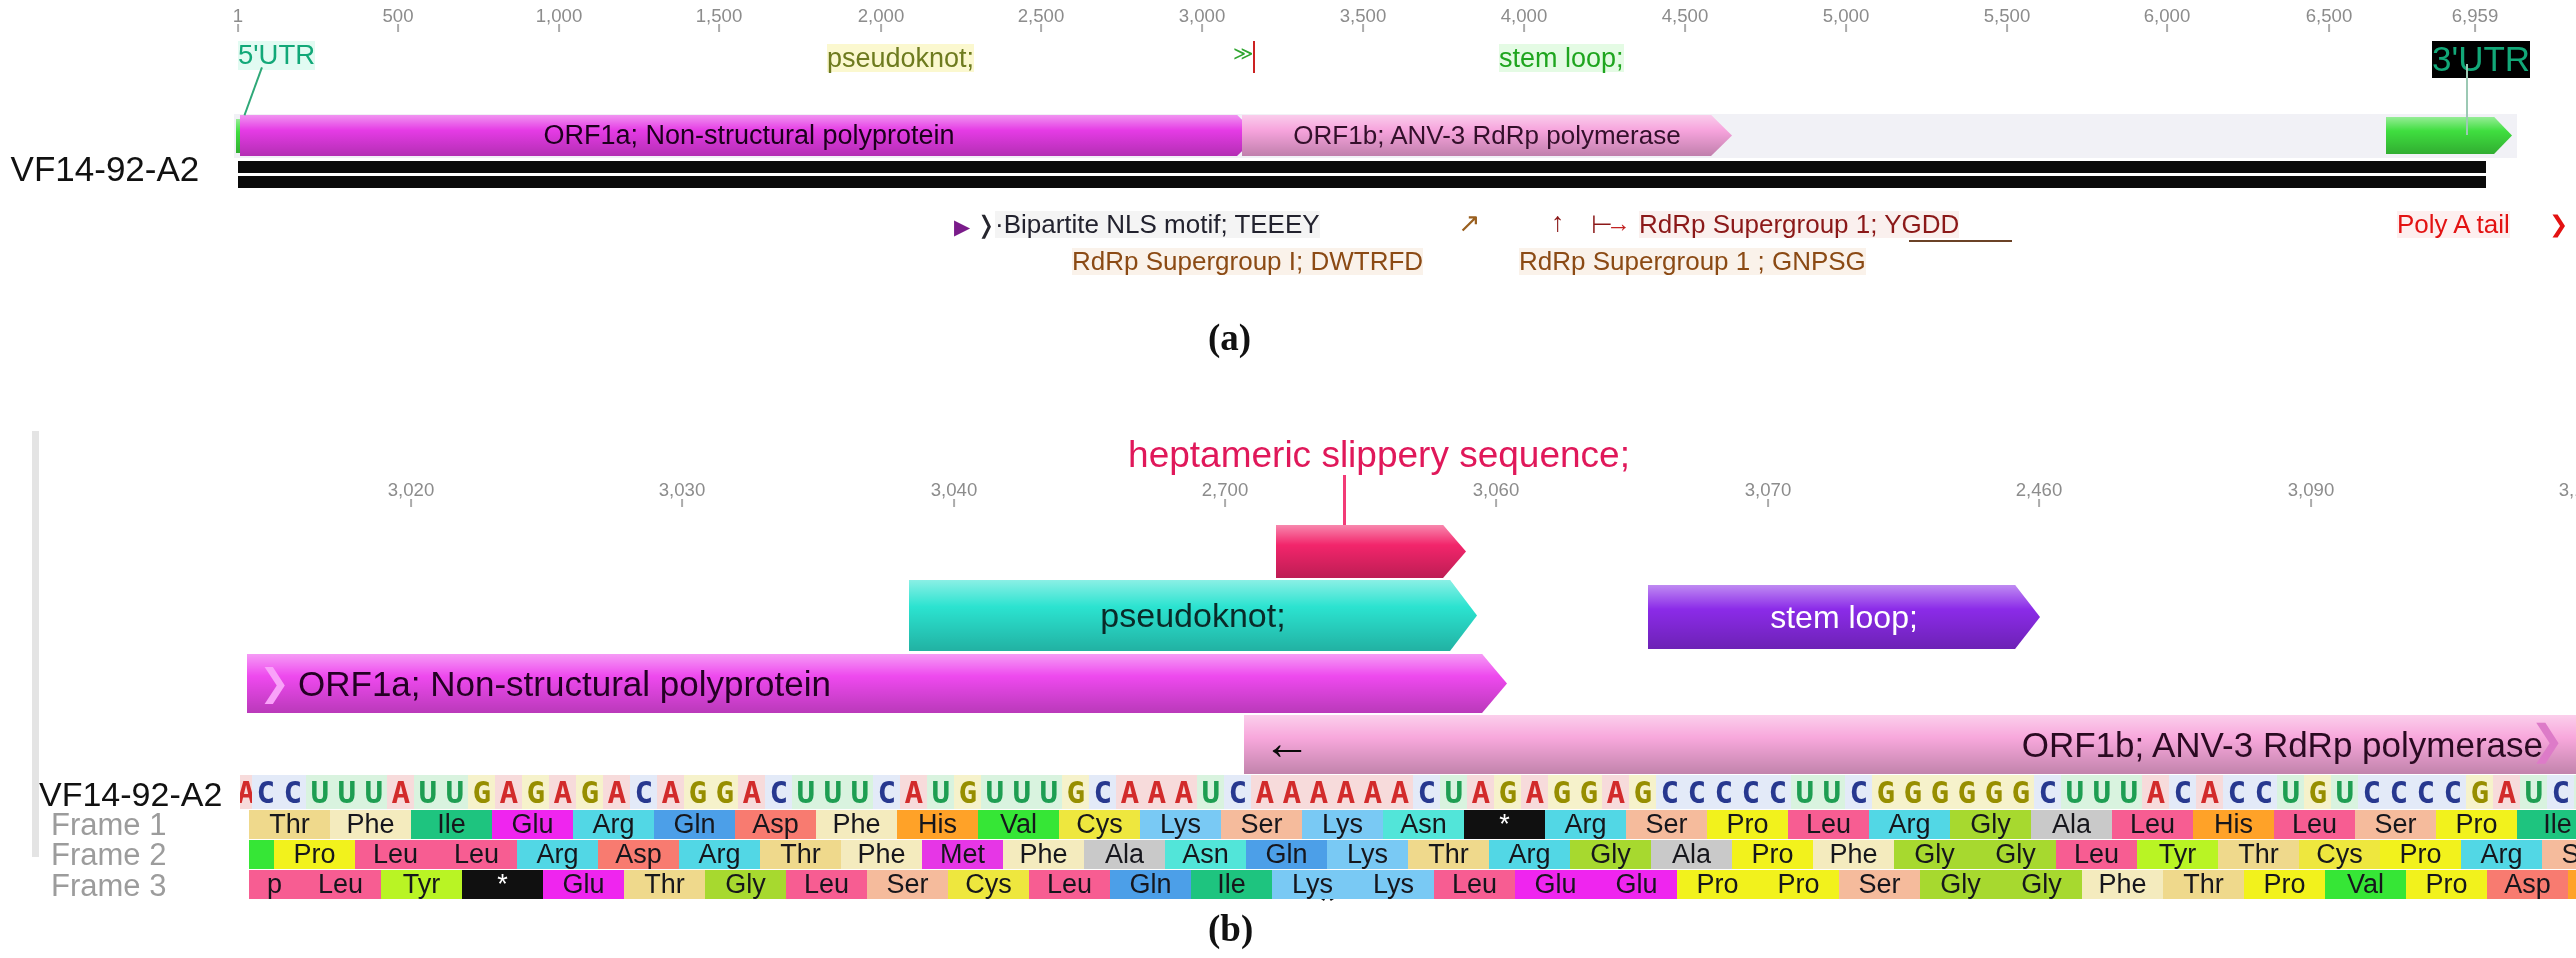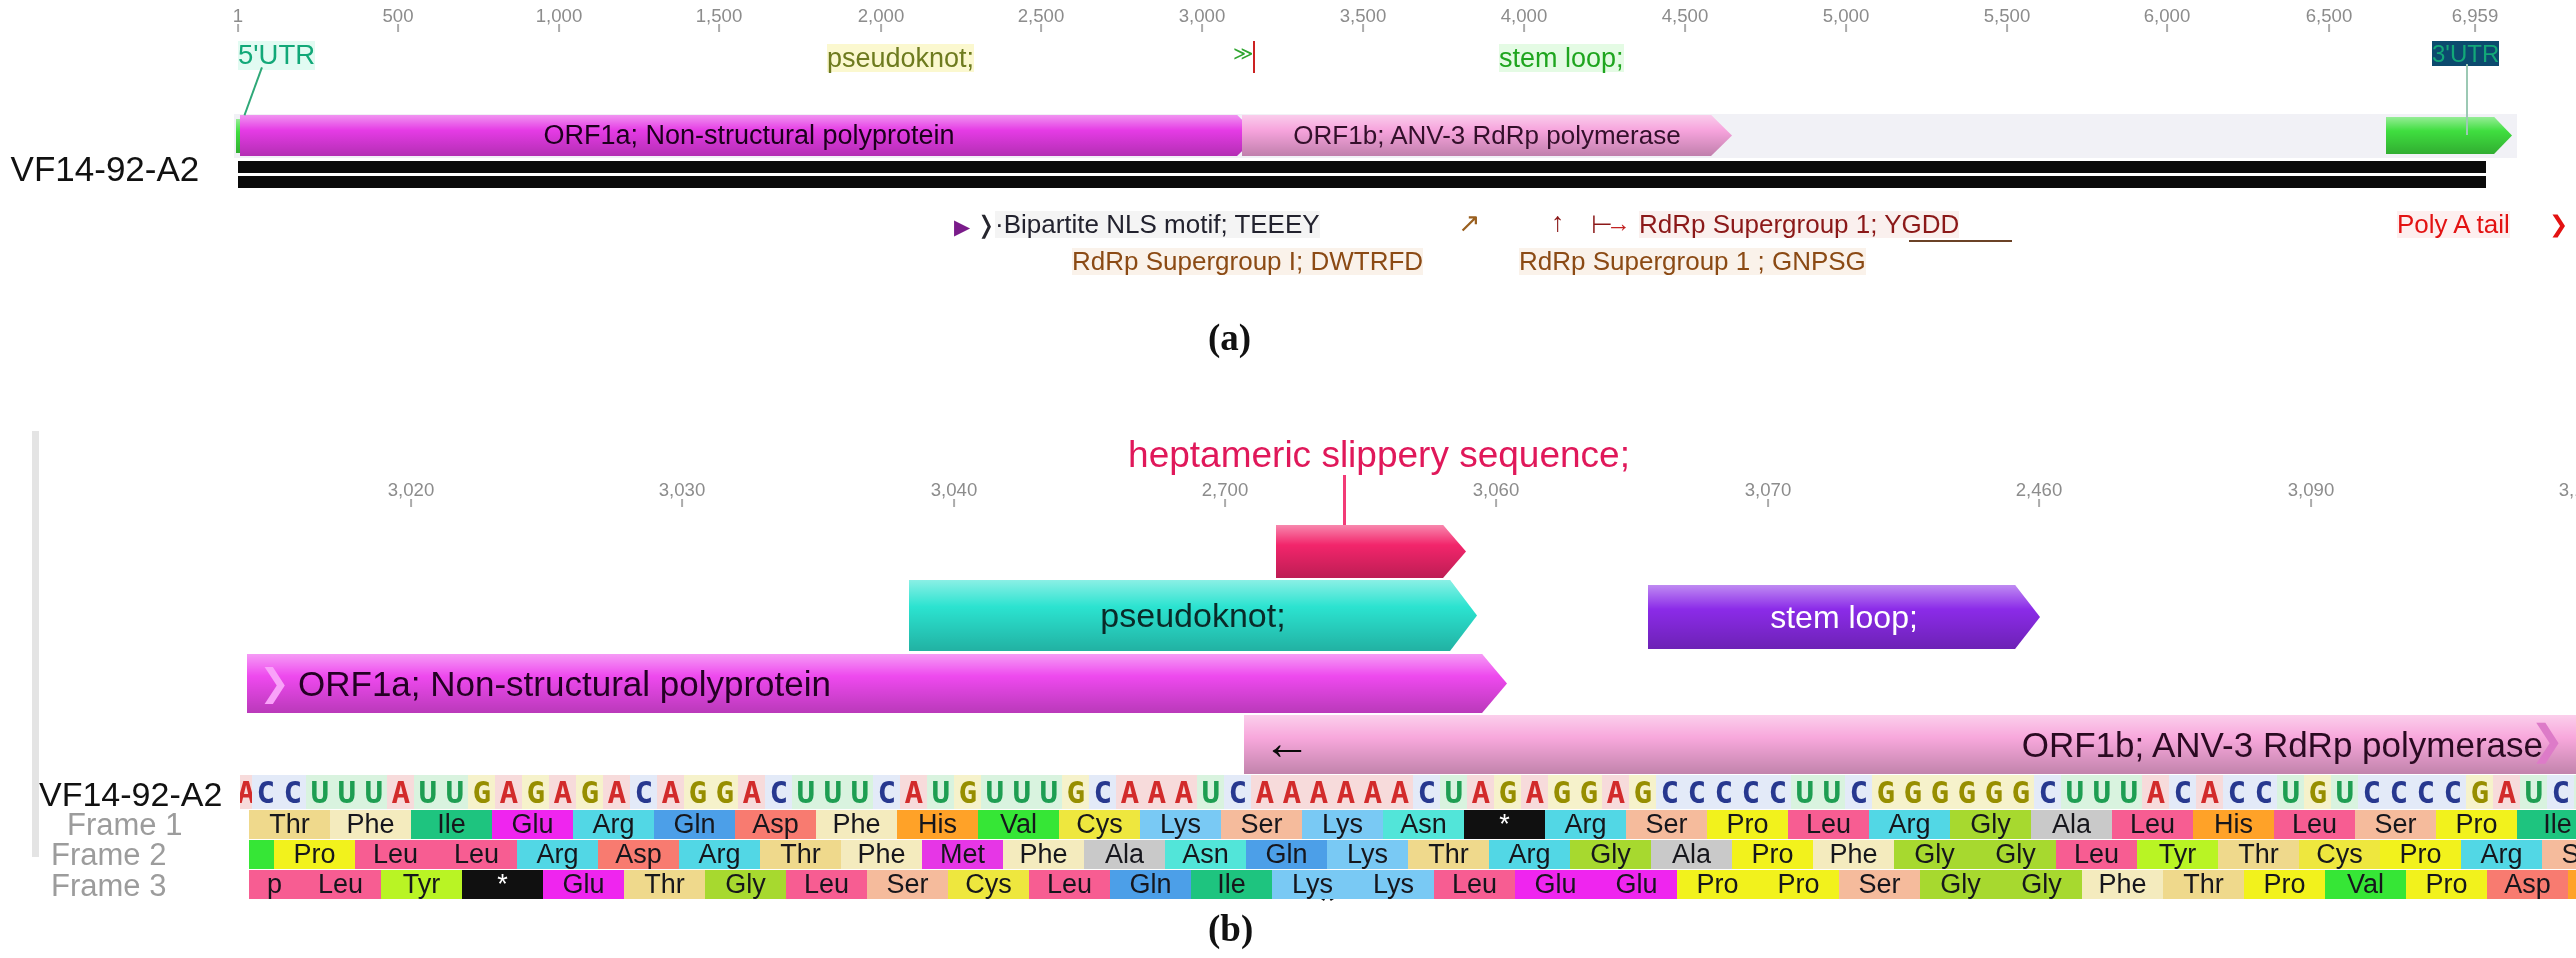--- a/index.html
+++ b/index.html
@@ -73,21 +73,21 @@
         <div class="flabel" style="color: rgb(51, 16, 43); font-size: 26px; text-align: center;">ORF1b; ANV-3 RdRp polymerase</div>
       </div>
       <div class="feature" style="left: 2386px; top: 117px; width: 126px; height: 37px; background: linear-gradient(rgba(255, 255, 255, 0.45) 0%, rgba(255, 255, 255, 0) 38%, rgba(0, 0, 0, 0.22) 100%), rgb(63, 222, 63); clip-path: polygon(0px 0px, calc(100% - 18px) 0px, 100% 50%, calc(100% - 18px) 100%, 0px 100%);">
         <div class="flabel" style="color: rgb(0, 0, 0); font-size: 18px; text-align: center;"></div>
       </div>
       <div class="bar" style="left: 238px; top: 161px; width: 2248px; height: 11.5px;"></div>
       <div class="bar" style="left: 238px; top: 176px; width: 2248px; height: 11.5px;"></div>
       <div class="ann" style="left: 238px; top: 41px; color: rgb(18, 168, 120); font-size: 27.5px; background: rgb(226, 251, 242);">5'UTR</div>
       <div class="ann" style="left: 827px; top: 44px; color: rgb(110, 123, 31); font-size: 27px; background: rgb(251, 248, 207);">pseudoknot;</div>
       <div class="ann" style="left: 1499px; top: 44px; color: rgb(31, 165, 31); font-size: 27px; background: rgb(228, 251, 228);">stem loop;</div>
-      <div class="ann" style="left: 2432px; top: 41px; color: rgb(18, 168, 120); font-size: 24px; background: #0c4a6e;">3'UTR</div>
+      <div class="ann" style="left: 2432px; top: 41px; color: rgb(18, 168, 120); font-size: 35px; background: #000000;">3'UTR</div>
       <div class="ann" style="left: 995px; top: 211px; color: rgb(34, 34, 46); font-size: 26px; background: rgb(244, 244, 244);">·Bipartite NLS motif; TEEEY</div>
       <div class="ann" style="left: 1639px; top: 211px; color: rgb(139, 24, 24); font-size: 26px; background: rgb(250, 240, 238);">RdRp Supergroup 1; YGDD</div>
       <div class="ann" style="left: 2397px; top: 211px; color: rgb(227, 18, 18); font-size: 26px; background: rgb(253, 239, 239);">Poly A tail</div>
       <div class="ann" style="left: 1072px; top: 248px; color: rgb(139, 74, 20); font-size: 26px; background: rgb(250, 242, 234);">RdRp Supergroup I; DWTRFD</div>
       <div class="ann" style="left: 1519px; top: 248px; color: rgb(139, 74, 20); font-size: 26px; background: rgb(250, 242, 234);">RdRp Supergroup 1 ; GNPSG</div>
       <div class="glyph" style="left: 954px; top: 216px; color: rgb(122, 27, 138); font-size: 21px;">▶</div>
       <div class="glyph" style="left: 976px; top: 213px; color: rgb(38, 38, 46); font-size: 24px;">❭</div>
       <div class="glyph" style="left: 1458px; top: 210px; color: rgb(154, 96, 32); font-size: 27px;">↗</div>
       <div class="glyph" style="left: 1551px; top: 209px; color: rgb(139, 24, 24); font-size: 27px;">↑</div>
       <div class="glyph" style="left: 1591px; top: 212px; color: rgb(139, 24, 24); font-size: 25px;">⊢</div>
@@ -226,21 +226,21 @@
         <div class="nt" style="width: 27px; height: 34px; font-size: 31px; color: rgb(39, 56, 143); background: rgb(227, 234, 248);">C</div>
         <div class="nt" style="width: 27px; height: 34px; font-size: 31px; color: rgb(39, 56, 143); background: rgb(227, 234, 248);">C</div>
         <div class="nt" style="width: 27px; height: 34px; font-size: 31px; color: rgb(39, 56, 143); background: rgb(227, 234, 248);">C</div>
         <div class="nt" style="width: 27px; height: 34px; font-size: 31px; color: rgb(39, 56, 143); background: rgb(227, 234, 248);">C</div>
         <div class="nt" style="width: 27px; height: 34px; font-size: 31px; color: rgb(151, 142, 0); background: rgb(246, 242, 203);">G</div>
         <div class="nt" style="width: 27px; height: 34px; font-size: 31px; color: rgb(210, 43, 43); background: rgb(247, 219, 219);">A</div>
         <div class="nt" style="width: 27px; height: 34px; font-size: 31px; color: rgb(30, 158, 82); background: rgb(217, 243, 223);">U</div>
         <div class="nt" style="width: 27px; height: 34px; font-size: 31px; color: rgb(39, 56, 143); background: rgb(227, 234, 248);">C</div>
         <div class="nt" style="width: 27px; height: 34px; font-size: 31px; color: rgb(30, 158, 82); background: rgb(217, 243, 223);">U</div>
       </div>
-      <div class="framename" style="left: 67px; top: 807px; text-align: right;">Frame 1</div>
+      <div class="framename" style="left: 51px; top: 807px; text-align: right;">Frame 1</div>
       <div class="framerow" style="left: 249px; top: 810px; height: 29px; width: 2327px;">
         <div class="cell" style="width: 81px; height: 29px; background: rgb(239, 217, 140);">Thr</div>
         <div class="cell" style="width: 81px; height: 29px; background: rgb(244, 235, 190);">Phe</div>
         <div class="cell" style="width: 81px; height: 29px; background: rgb(30, 196, 127);">Ile</div>
         <div class="cell" style="width: 81px; height: 29px; background: rgb(239, 37, 239);">Glu</div>
         <div class="cell" style="width: 81px; height: 29px; background: rgb(82, 215, 229);">Arg</div>
         <div class="cell" style="width: 81px; height: 29px; background: rgb(76, 159, 232);">Gln</div>
         <div class="cell" style="width: 81px; height: 29px; background: rgb(248, 123, 112);">Asp</div>
         <div class="cell" style="width: 81px; height: 29px; background: rgb(244, 235, 190);">Phe</div>
         <div class="cell" style="width: 81px; height: 29px; background: rgb(255, 162, 40);">His</div>

